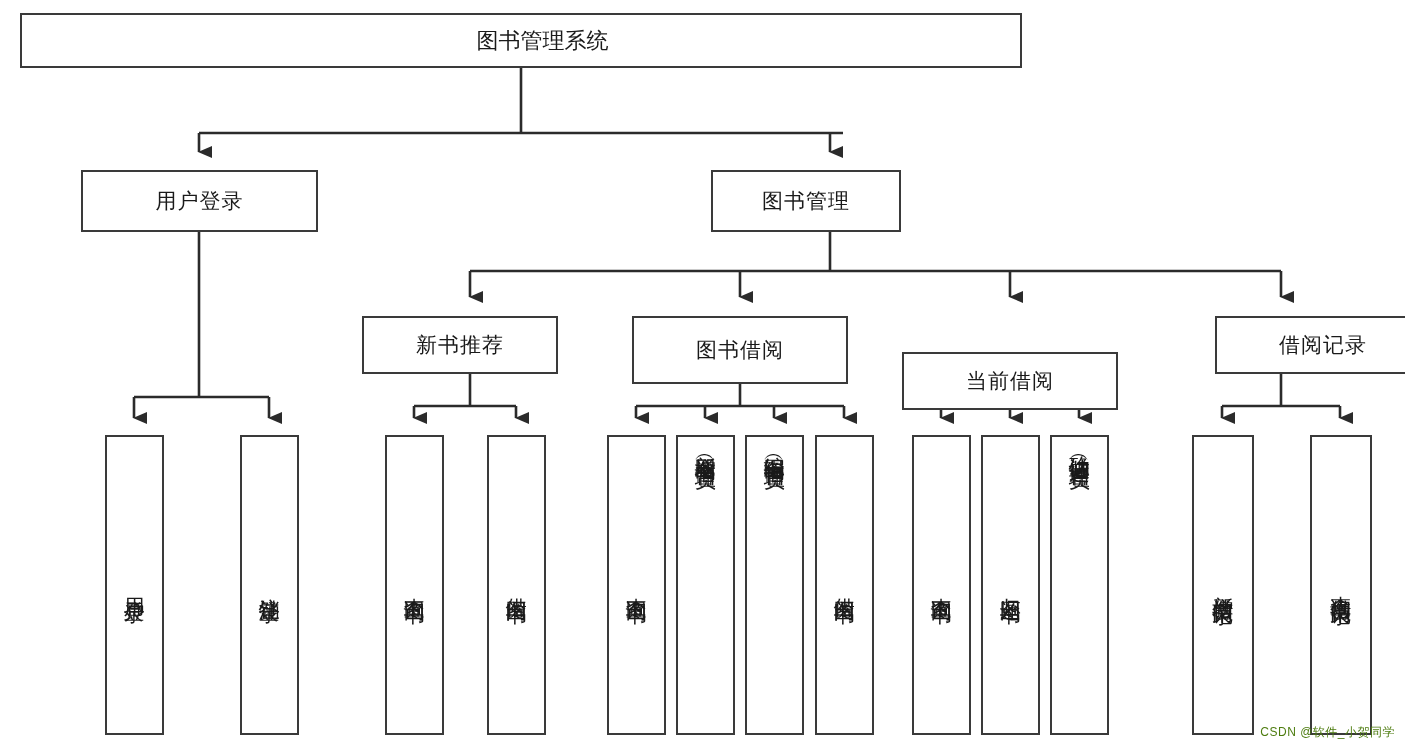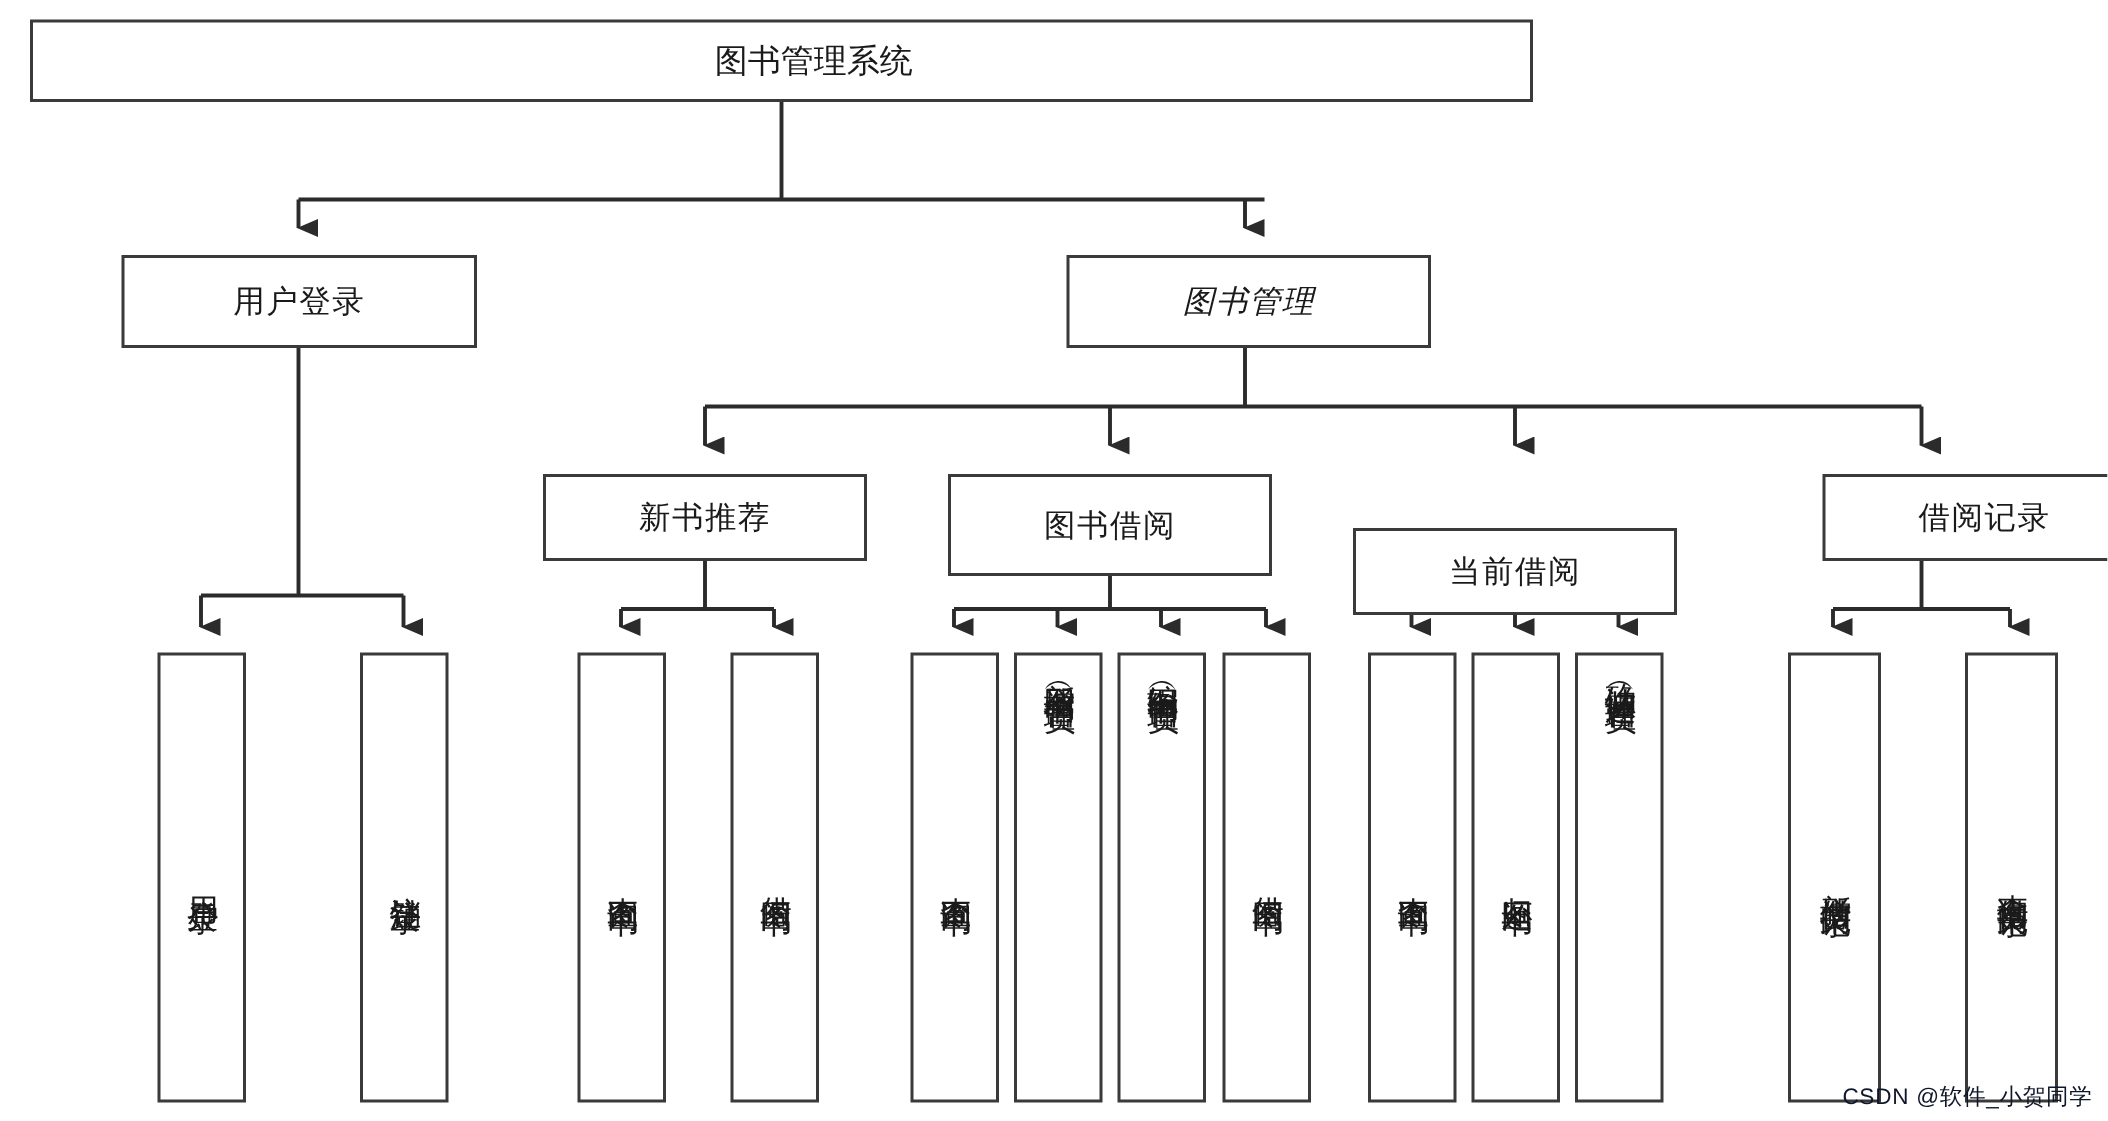--- a/index.html
+++ b/index.html
@@ -56,22 +56,22 @@
     line-height: 1.12;
     letter-spacing: 2px;
     white-space: nowrap;
   }
   .leaf.mid { align-items: center; }
   .leaf.top { align-items: flex-start; padding-top: 2px; }
   #watermark {
     position: absolute;
     right: 10px;
     bottom: 6px;
-    font-size: 15px;
-    color: #0f172a;
+    font-size: 12px;
+    color: #4d7c0f;
     letter-spacing: 0.5px;
     white-space: nowrap;
   }
 </style>
 </head>
 <body>
 
 <div id="canvas">
 
   <svg id="edges" viewBox="0 0 1405 747" xmlns="http://www.w3.org/2000/svg">
@@ -124,25 +124,25 @@
     </g>
   </svg>
 
   <div class="node root" style="left:20px; top:13px; width:1002px; height:55px;">
     <span>图书管理系统</span>
   </div>
 
   <div class="node h" style="left:81px; top:170px; width:237px; height:62px;">
     <span>用户登录</span>
   </div>
-  <div class="node h" style="left:711px; top:170px; width:243px; height:62px;font-style:italic;">
+  <div class="node h" style="left:711px; top:170px; width:190px; height:62px;">
     <span>图书管理</span>
   </div>
 
-  <div class="node h" style="left:362px; top:316px; width:216px; height:58px;">
+  <div class="node h" style="left:362px; top:316px; width:196px; height:58px;">
     <span>新书推荐</span>
   </div>
   <div class="node h" style="left:632px; top:316px; width:216px; height:68px;">
     <span>图书借阅</span>
   </div>
   <div class="node h" style="left:902px; top:316px; width:216px; height:58px;margin-top:36px;">
     <span>当前借阅</span>
   </div>
   <div class="node h" style="left:1173px; top:316px; width:216px; height:58px;margin-left:42px;">
     <span>借阅记录</span>

